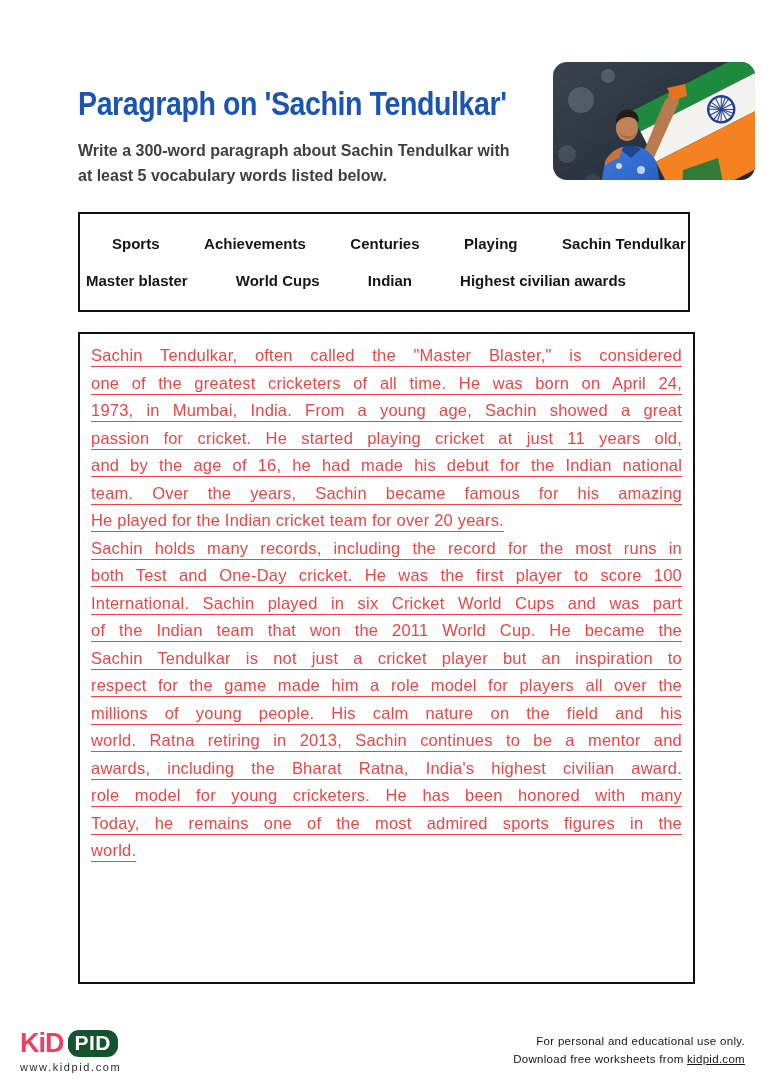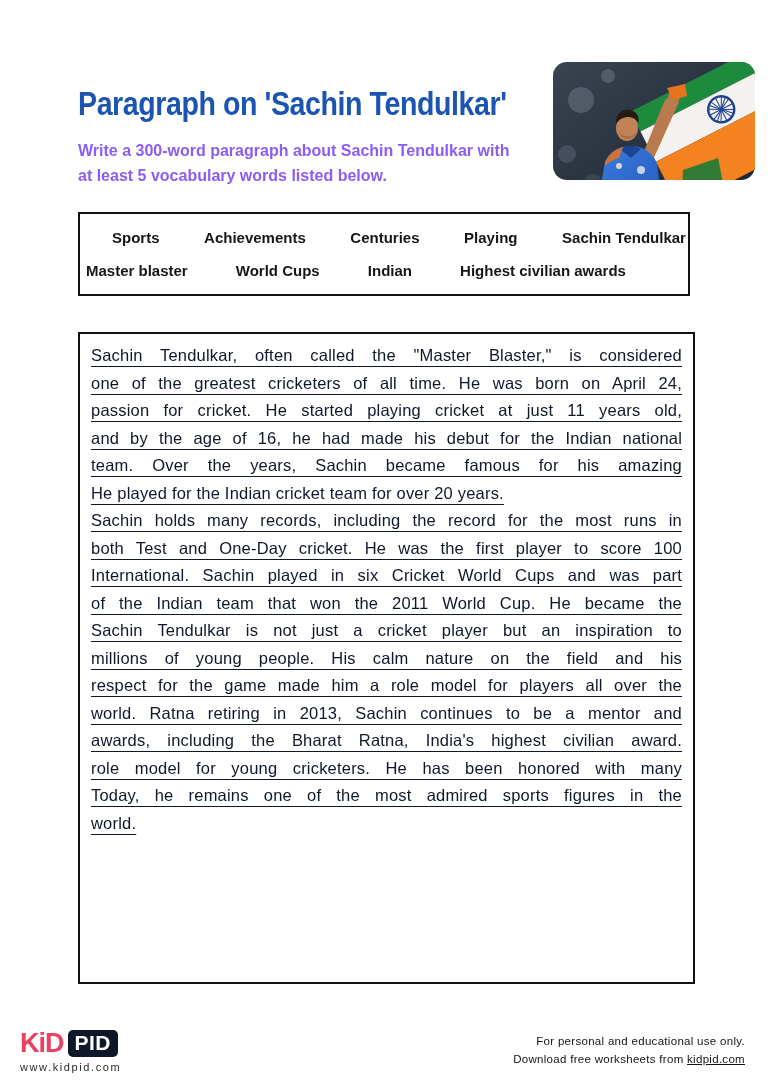--- a/index.html
+++ b/index.html
@@ -14,63 +14,63 @@
   }
   
   .title{
     position:absolute;left:78px;top:84px;
     font-size:34px;font-weight:bold;color:#1c54b2;
     letter-spacing:-0.5px;white-space:nowrap;
     transform:scaleX(0.84);transform-origin:0 50%;
   }
   .subtitle{
     position:absolute;left:78px;top:138px;
-    font-size:16px;font-weight:bold;color:#8b5cf6;
+    font-size:16px;font-weight:bold;color:#404040;
     line-height:25px;width:480px;
   }
   
   .photo{
     position:absolute;left:553px;top:62px;width:202px;height:118px;
     overflow:hidden;border-radius:14px;
   }
   .photo svg{display:block;width:202px;height:145px;}
   
   .vocab-box{
-    position:absolute;left:78px;top:212px;width:612px;height:84px;
+    position:absolute;left:78px;top:212px;width:612px;height:100px;
     border:2px solid #111;box-sizing:border-box;
     display:flex;flex-direction:column;justify-content:space-evenly;
   }
   .vocab-row{display:flex;align-items:center;font-size:15px;font-weight:bold;color:#161616;}
   .vocab-row.r1{padding:0 2px 0 32px;justify-content:space-between;}
   .vocab-row.r2{padding:0 62px 0 6px;justify-content:space-between;gap:24px;}
   .vocab-word{white-space:nowrap;}
   
   .para-box{
     position:absolute;left:78px;top:332px;width:617px;height:652px;
     border:2.5px solid #111;box-sizing:border-box;
     padding:8px 11px 0 11px;
   }
   .pline{
-    font-size:16.5px;line-height:27.5px;color:#0f172a;
+    font-size:16.5px;line-height:27.5px;color:#ef4444;
     text-align:justify;text-align-last:justify;
     text-decoration:underline;
     text-decoration-thickness:1.2px;
     text-underline-offset:5px;
     letter-spacing:0.2px;
   }
   .pline.last{text-align-last:left;}
   
   .logo{position:absolute;left:20px;top:1028px;}
   .logo-row{display:flex;align-items:center;}
   .logo-kid{
     font-size:27px;font-weight:bold;color:#ee3e61;letter-spacing:-1px;
   }
   .logo-pid{
     margin-left:4px;font-size:21px;font-weight:bold;color:#ffffff;
-    background:#0f172a;border-radius:5px;padding:1px 7px 2px 7px;
+    background:#14532d;border-radius:11px;padding:1px 7px 2px 7px;
     letter-spacing:0.5px;
   }
   .logo-url{
     margin-top:2px;font-size:11px;color:#2b2b2b;letter-spacing:1.6px;
   }
   .notice{
     position:absolute;right:23px;top:1032px;text-align:right;
     font-size:11.5px;color:#141414;line-height:18px;letter-spacing:0.3px;
   }
   .notice a{color:#141414;text-decoration:underline;}
@@ -168,31 +168,32 @@
       <span class="vocab-word">Master blaster</span>
       <span class="vocab-word">World Cups</span>
       <span class="vocab-word">Indian</span>
       <span class="vocab-word">Highest civilian awards</span>
     </div>
   </div>
 
   <div class="para-box">
     <div class="pline">Sachin Tendulkar, often called the "Master Blaster," is considered</div>
     <div class="pline">one of the greatest cricketers of all time. He was born on April 24,</div>
+    <div class="pline">1973, in Mumbai, India. From a young age, Sachin showed a great</div>
     <div class="pline">passion for cricket. He started playing cricket at just 11 years old,</div>
     <div class="pline">and by the age of 16, he had made his debut for the Indian national</div>
     <div class="pline">team. Over the years, Sachin became famous for his amazing</div>
     <div class="pline last">He played for the Indian cricket team for over 20 years.</div>
     <div class="pline">Sachin holds many records, including the record for the most runs in</div>
     <div class="pline">both Test and One-Day cricket. He was the first player to score 100</div>
     <div class="pline">International. Sachin played in six Cricket World Cups and was part</div>
     <div class="pline">of the Indian team that won the 2011 World Cup. He became the</div>
     <div class="pline">Sachin Tendulkar is not just a cricket player but an inspiration to</div>
+    <div class="pline">respect for the game made him a role model for players all over the</div>
     <div class="pline">millions of young people. His calm nature on the field and his</div>
-    <div class="pline">respect for the game made him a role model for players all over the</div>
     <div class="pline">world. Ratna retiring in 2013, Sachin continues to be a mentor and</div>
     <div class="pline">awards, including the Bharat Ratna, India's highest civilian award.</div>
     <div class="pline">role model for young cricketers. He has been honored with many</div>
     <div class="pline">Today, he remains one of the most admired sports figures in the</div>
     <div class="pline last">world.</div>
   </div>
 
   <div class="logo">
     <div class="logo-row">
       <span class="logo-kid">KiD</span>

